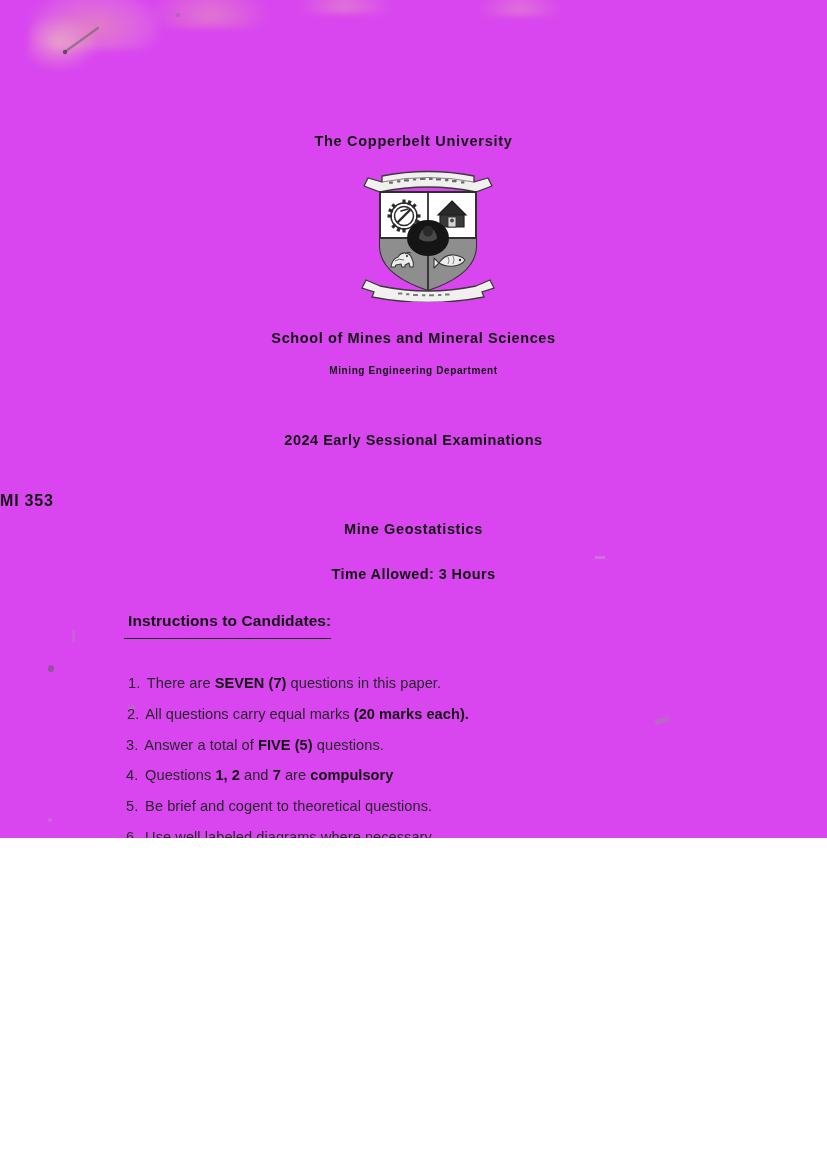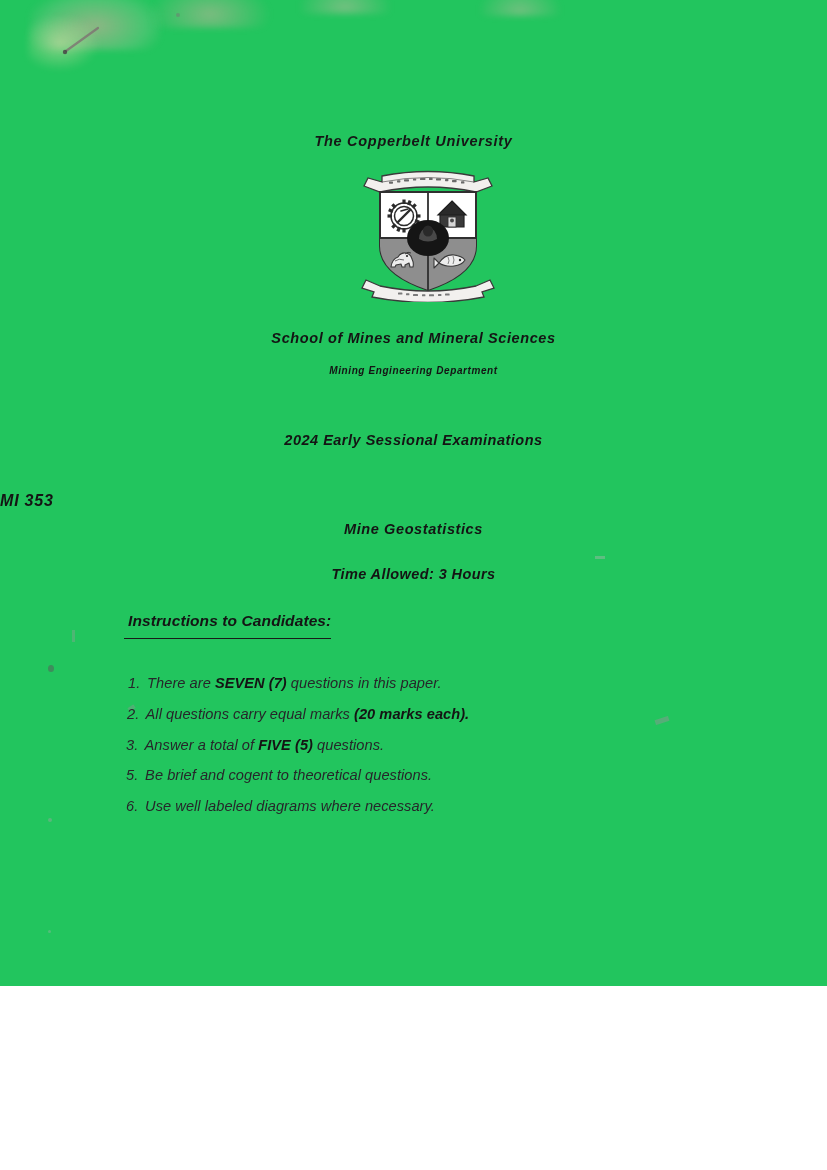--- a/index.html
+++ b/index.html
@@ -3,26 +3,25 @@
 <meta charset="utf-8">
 <style>
   html, body {
     margin: 0;
     padding: 0;
     background: #ffffff;
   }
   .page {
     position: relative;
     width: 827px;
-    height: 986px;
-    background: #22c55e;
+    height: 838px;
+    background: #d946ef;
     overflow: hidden;
     font-family: "Liberation Sans", sans-serif;
     color: #1a1a1a;
-    font-style: italic;
   }
 
   
   .artifact {
     position: absolute;
     pointer-events: none;
   }
   .smudge-pink-a {
     left: 30px; top: -10px;
     width: 130px; height: 60px;
@@ -405,20 +404,21 @@
   <div class="time-line">Time Allowed: 3 Hours</div>
 
   <div class="instructions-heading">
     <span class="ul">Instructions to Candidates:</span>
   </div>
 
   <div class="instructions-list" id="instructions-list">
       <div class="instruction-item"><span class="num">1.</span> <span>There are </span><b>SEVEN (7)</b><span> questions in this paper.</span></div>
       <div class="instruction-item"><span class="num">2.</span> <span>All questions carry equal marks </span><b>(20 marks each).</b></div>
       <div class="instruction-item"><span class="num">3.</span> <span>Answer a total of </span><b>FIVE (5)</b><span> questions.</span></div>
+      <div class="instruction-item"><span class="num">4.</span> <span>Questions </span><b>1, 2</b><span> and </span><b>7</b><span> are </span><b>compulsory</b></div>
       <div class="instruction-item"><span class="num">5.</span> <span>Be brief and cogent to theoretical questions.</span></div>
       <div class="instruction-item"><span class="num">6.</span> <span>Use well labeled diagrams where necessary.</span></div>
     </div>
 
   <div class="camscanner">
     <div class="cs-badge">
       <span class="cs-text">CS</span>
       <span class="cs-strip"></span>
     </div>
     <span class="cs-word">CamScanner</span>

